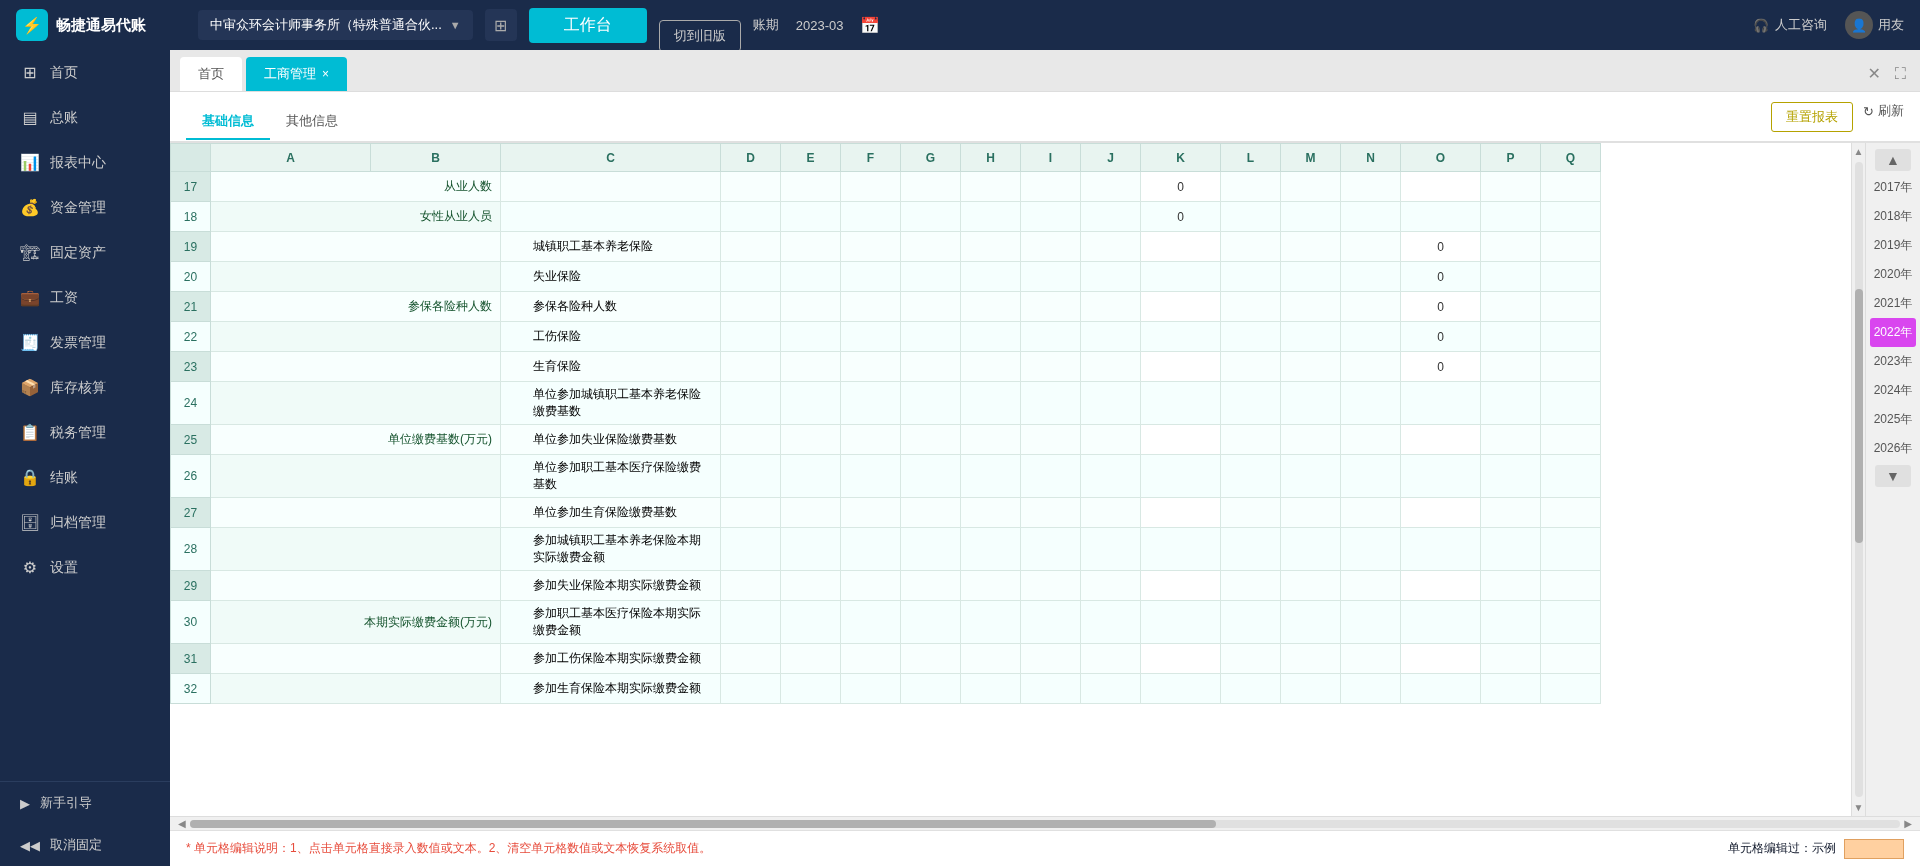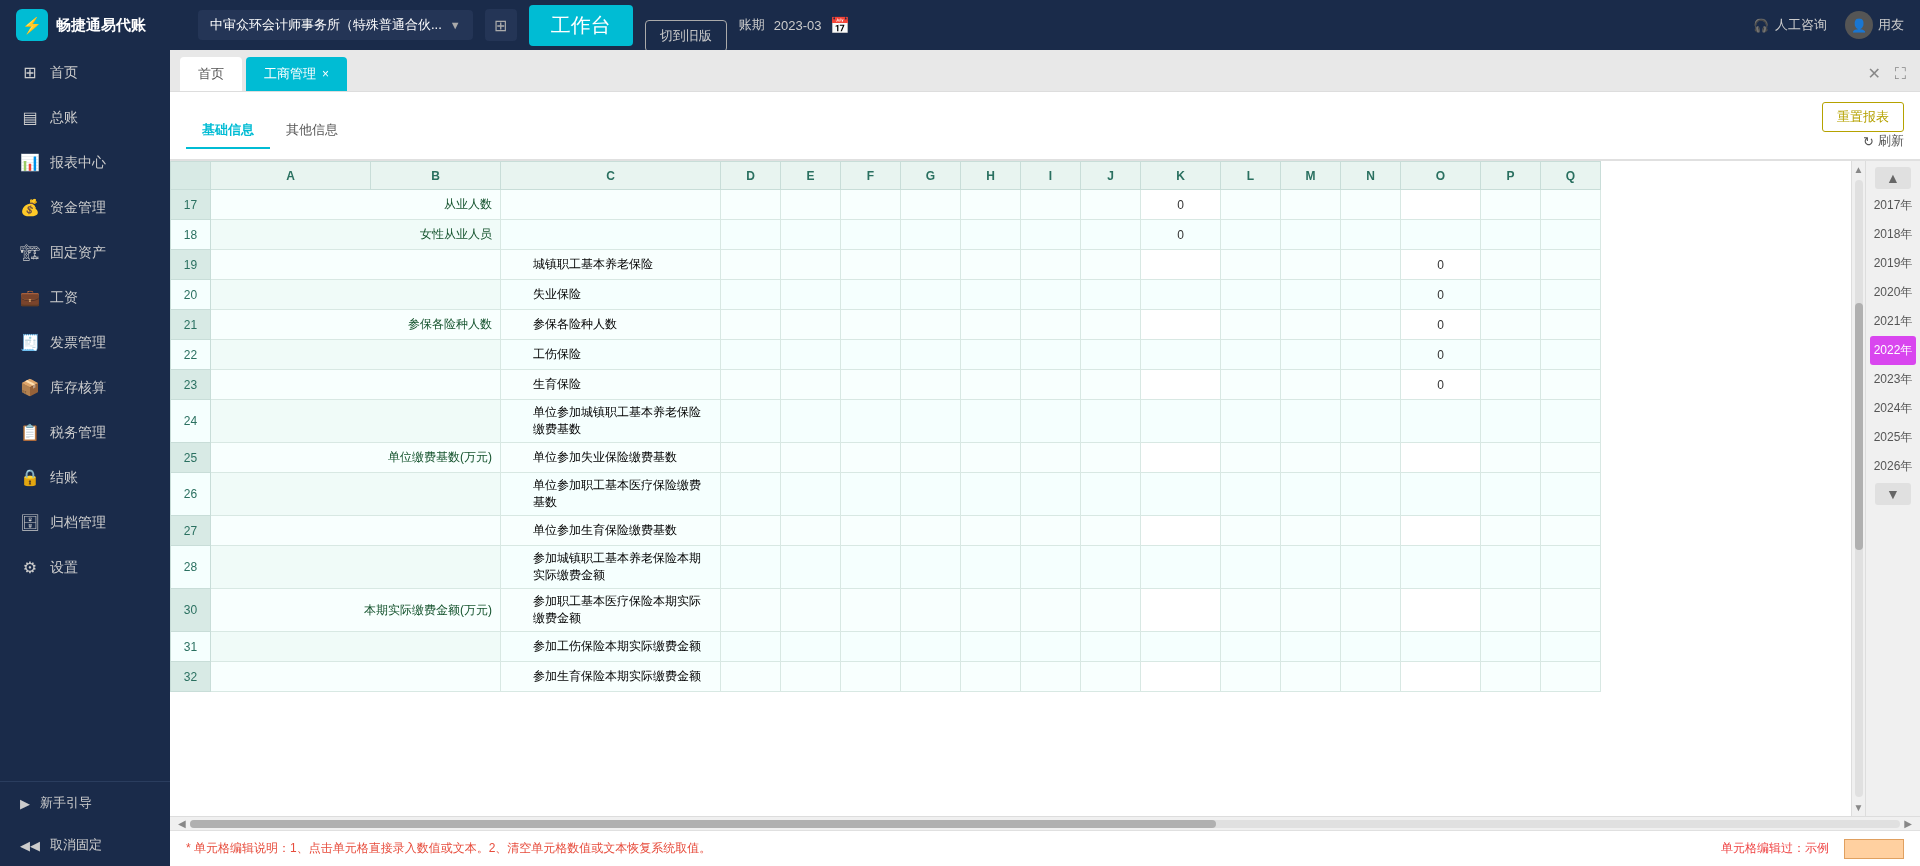--- a/index.html
+++ b/index.html
@@ -57,38 +57,38 @@
       display: flex; align-items: center; justify-content: center;
       color: #aaa;
       cursor: pointer;
       font-size: 16px;
     }
     .workbench-btn {
       background: #00bcd4;
       color: white;
       border: none;
       border-radius: 4px;
-      padding: 7px 22px;
-      font-size: 20px;
+      padding: 7px 35px;
+      font-size: 16px;
       cursor: pointer;
     }
     .switch-old-btn {
       background: transparent;
       border: 1px solid #aaa;
       color: #ccc;
       border-radius: 4px;
       padding: 6px 14px;
       font-size: 13px;
       cursor: pointer;
       margin-top: 21px;
     }
     .period-area {
       display: flex;
       align-items: center;
-      gap: 9px;
+      gap: 17px;
       color: #ccc;
       font-size: 13px;
     }
     .calendar-icon { font-size: 16px; color: #aaa; cursor: pointer; }
     .header-right {
       margin-left: auto;
       display: flex;
       align-items: center;
       gap: 18px;
       color: #ccc;
@@ -260,23 +260,23 @@
       margin-bottom: -2px;
     }
     .sub-tab.active {
       color: #00bcd4;
       border-bottom: 2px solid #00bcd4;
       font-weight: bold;
     }
     .sub-tab-actions {
       margin-left: auto;
       display: flex;
-      align-items: flex-end;
+      align-items: flex-start;
+      gap: 10px;
       padding-bottom: 8px;
-      flex-direction: column;
     }
     .reset-report-btn {
       border: 1px solid #b5a200;
       color: #b5a200;
       background: white;
       padding: 5px 14px;
       border-radius: 3px;
       cursor: pointer;
       font-size: 13px;
     }
@@ -400,22 +400,22 @@
       align-items: center;
       padding: 0 16px;
       font-size: 12px;
       flex-shrink: 0;
     }
     .footer-hint { color: #e74c3c; }
     .footer-right {
       margin-left: auto;
       display: flex;
       align-items: center;
-      gap: 15px;
-      color: #ef4444;
+      gap: 8px;
+      color: #0f172a;
     }
     .example-cell {
       width: 60px;
       height: 20px;
       background: #ffd0a0;
       border: 1px solid #e0a060;
       display: inline-block;
     }
 
     
@@ -851,20 +851,39 @@
                   <td class="empty-cell"></td>
                   <td class="value-cell center"></td>
                   <td class="empty-cell"></td>
                   <td class="empty-cell"></td>
                   <td class="empty-cell"></td>
                   <td class="value-cell center"></td>
                   <td class="empty-cell"></td>
                   <td class="empty-cell"></td>
                 </tr>
                 <tr>
+                  <td class="row-num center">29</td>
+                  <td colspan="2" class="merged-cell"></td>
+                  <td class="label-cell">参加失业保险本期实际缴费金额</td>
+                  <td class="empty-cell"></td>
+                  <td class="empty-cell"></td>
+                  <td class="empty-cell"></td>
+                  <td class="empty-cell"></td>
+                  <td class="empty-cell"></td>
+                  <td class="empty-cell"></td>
+                  <td class="empty-cell"></td>
+                  <td class="value-cell center"></td>
+                  <td class="empty-cell"></td>
+                  <td class="empty-cell"></td>
+                  <td class="empty-cell"></td>
+                  <td class="value-cell center"></td>
+                  <td class="empty-cell"></td>
+                  <td class="empty-cell"></td>
+                </tr>
+                <tr>
                   <td class="row-num center">30</td>
                   <td colspan="2" class="merged-cell">本期实际缴费金额(万元)</td>
                   <td class="label-cell">参加职工基本医疗保险本期实际缴费金额</td>
                   <td class="empty-cell"></td>
                   <td class="empty-cell"></td>
                   <td class="empty-cell"></td>
                   <td class="empty-cell"></td>
                   <td class="empty-cell"></td>
                   <td class="empty-cell"></td>
                   <td class="empty-cell"></td>

